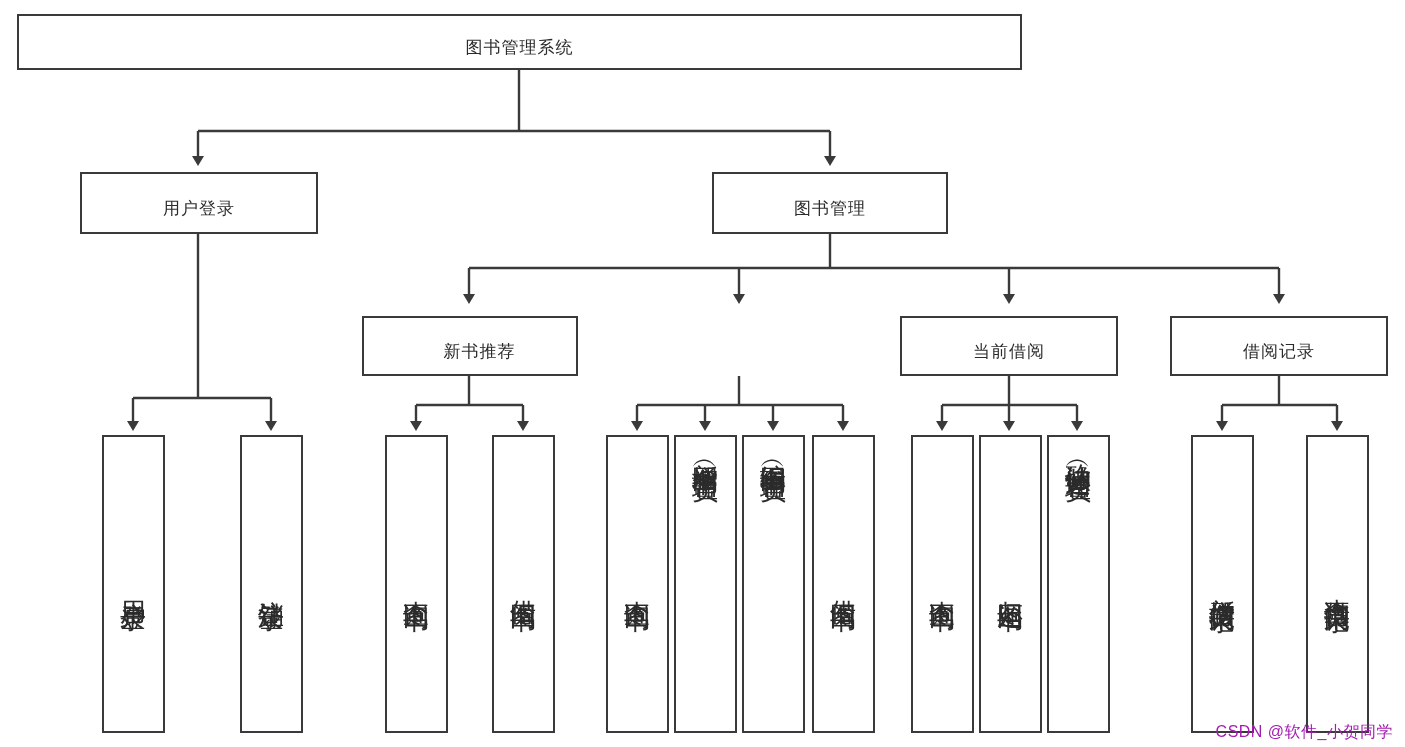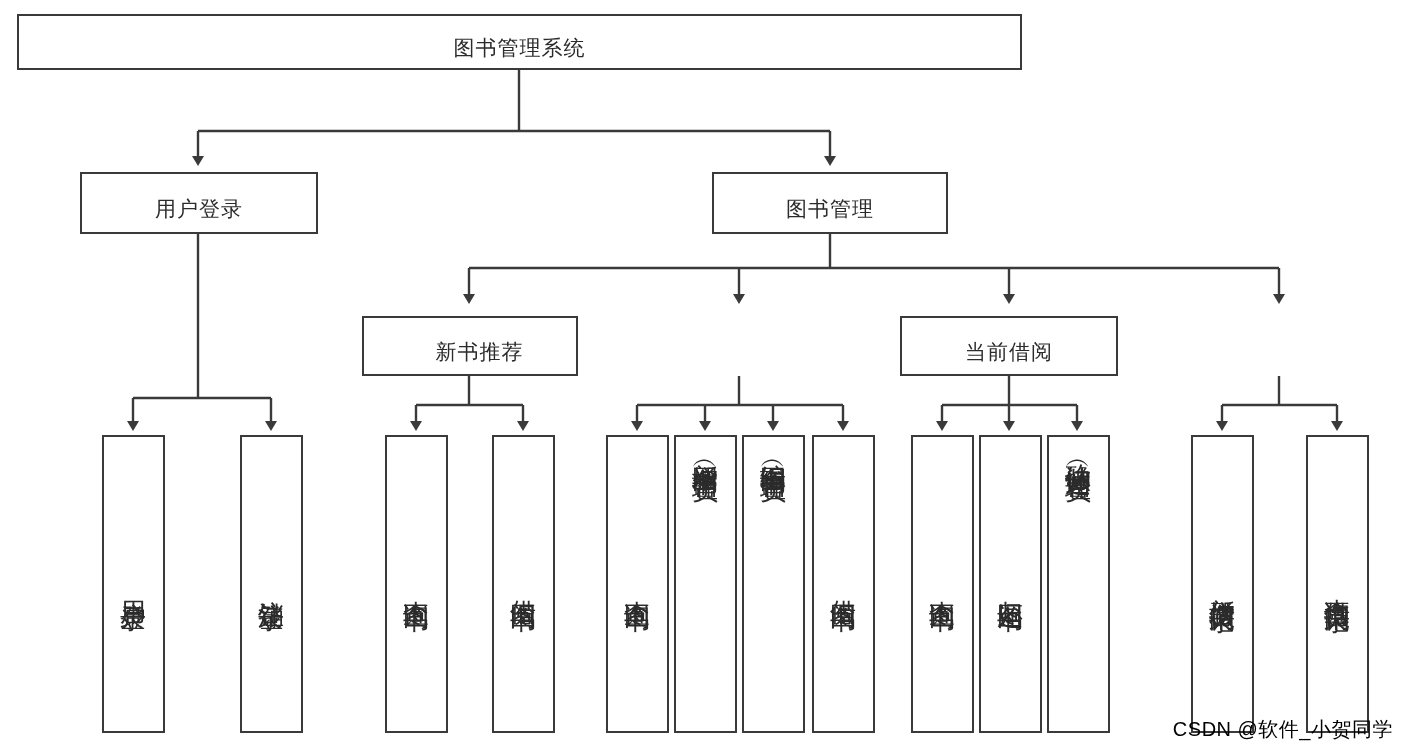--- a/index.html
+++ b/index.html
@@ -25,21 +25,21 @@
   }
   .node .lbl{
     display:block;
     line-height:1.18;
     white-space:pre;
     text-align:center;
   }
 
   
   .h-node .lbl{
-    font-size:21px;
+    font-size:17px;
     letter-spacing:1px;
     margin-top:12px;
   }
 
   
   .v-node{
     align-items:flex-start;
     justify-content:center;
     padding-top:6px;
   }
@@ -49,22 +49,22 @@
     font-size:26px;
     letter-spacing:2px;
     line-height:1;
   }
   .v-node.center-text{align-items:center;padding-top:0;}
 
   #watermark{
     position:absolute;
     right:12px;
     bottom:4px;
-    font-size:20px;
-    color:#000000;
+    font-size:16px;
+    color:#a21caf;
     letter-spacing:.5px;
     white-space:nowrap;
     pointer-events:none;
   }
 </style>
 </head>
 <body>
 
 <div id="stage">
 
@@ -129,20 +129,23 @@
   <div class="node h-node" style="left:712px;top:172px;width:236px;height:62px;">
     <span class="lbl">图书管理</span>
   </div>
 
   <div class="node h-node" style="left:362px;top:316px;width:216px;height:60px;padding-left:19px;">
     <span class="lbl">新书推荐</span>
   </div>
   <div class="node h-node" style="left:900px;top:316px;width:218px;height:60px;">
     <span class="lbl">当前借阅</span>
   </div>
+  <div class="node h-node" style="left:1170px;top:316px;width:218px;height:60px;">
+    <span class="lbl">借阅记录</span>
+  </div>
 
   <div class="node v-node center-text" style="left:102px;top:435px;width:63px;height:298px;">
     <span class="lbl">用户登录</span>
   </div>
   <div class="node v-node center-text" style="left:240px;top:435px;width:63px;height:298px;">
     <span class="lbl">注销登录</span>
   </div>
 
   <div class="node v-node center-text" style="left:385px;top:435px;width:63px;height:298px;">
     <span class="lbl">查询图书</span>

